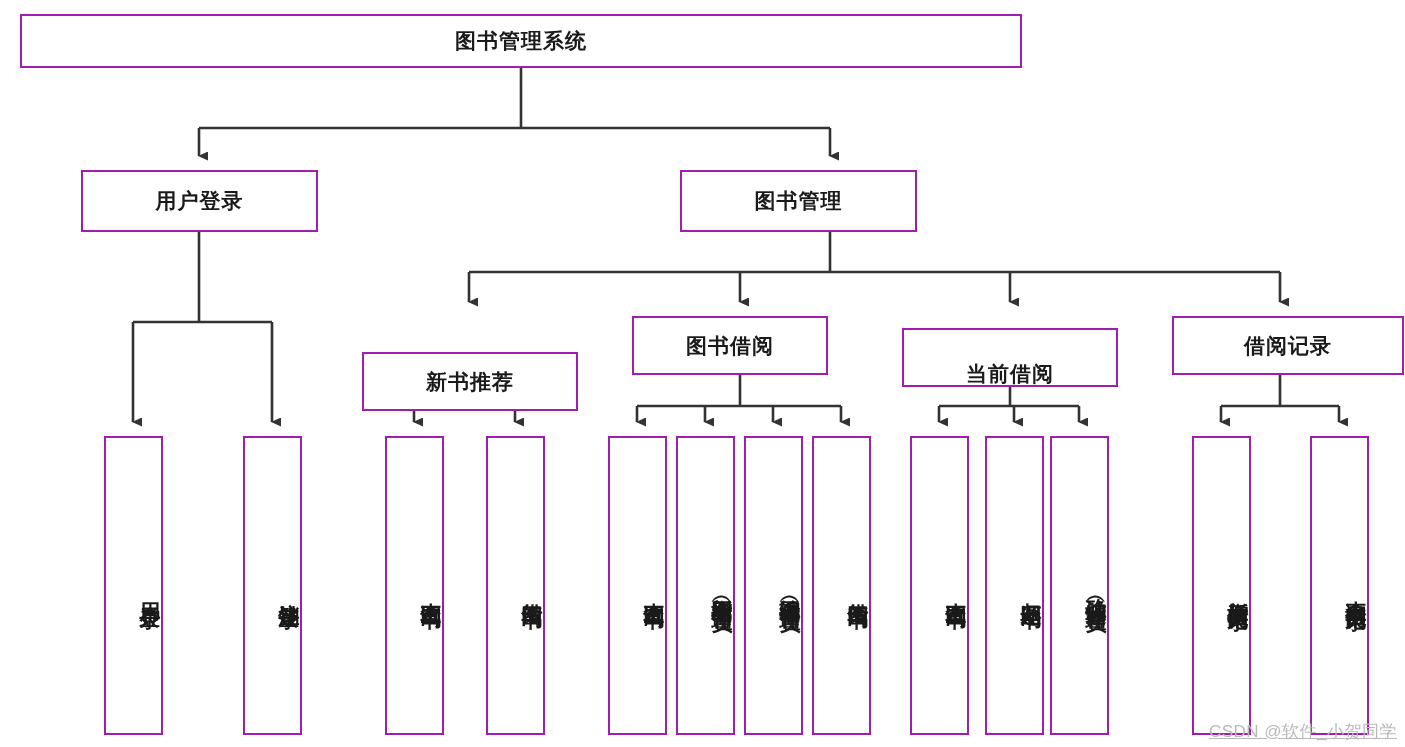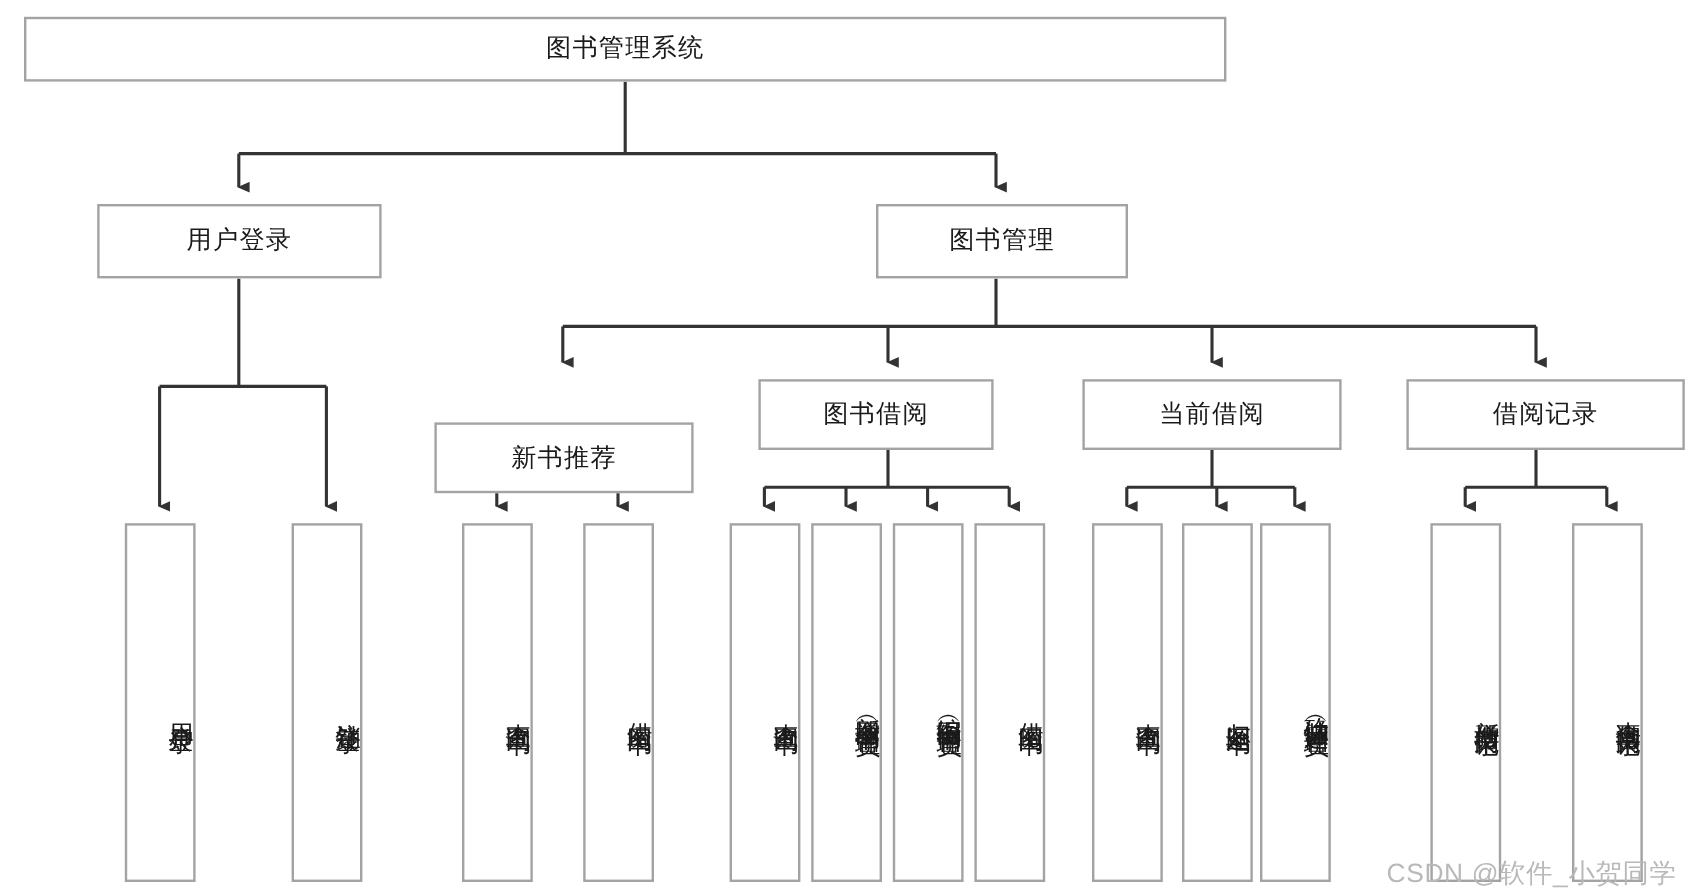--- a/index.html
+++ b/index.html
@@ -23,25 +23,26 @@
     left: 0;
     top: 0;
     width: 1405px;
     height: 747px;
     pointer-events: none;
   }
   .node {
     position: absolute;
     box-sizing: border-box;
     background: #ffffff;
-    border: 2px solid #a3a3a3;
+    border: 2px solid #a21caf;
     display: flex;
     align-items: center;
     justify-content: center;
     color: #1a1a1a;
+    font-weight: bold;
   }
   .node.horizontal {
     font-size: 21px;
     letter-spacing: 1px;
     line-height: 1.1;
   }
   .node.vertical {
     writing-mode: vertical-rl;
     text-orientation: upright;
     font-size: 21px;
@@ -54,25 +55,26 @@
   .node.vertical .vlabel {
     writing-mode: vertical-rl;
     text-orientation: upright;
     display: block;
     white-space: nowrap;
   }
   .watermark {
     position: absolute;
     right: 8px;
     bottom: 4px;
-    font-size: 22px;
+    font-size: 17px;
     color: #b9b9b9;
     letter-spacing: 0.5px;
     user-select: none;
     white-space: nowrap;
+    text-decoration: underline;
   }
 </style>
 </head>
 <body>
 
 <div id="diagram-root">
 
   <svg class="edges" viewBox="0 0 1405 747" xmlns="http://www.w3.org/2000/svg">
     <defs>
       <marker id="arrow" markerWidth="9" markerHeight="10" refX="4.5" refY="9" orient="auto" markerUnits="userSpaceOnUse">
@@ -124,31 +126,31 @@
     </g>
   </svg>
 
   <div class="node horizontal" style="left:20px;top:14px;width:1002px;height:54px;">
     <span>图书管理系统</span>
   </div>
 
   <div class="node horizontal" style="left:81px;top:170px;width:237px;height:62px;">
     <span>用户登录</span>
   </div>
-  <div class="node horizontal" style="left:730px;top:170px;width:210px;height:62px;">
+  <div class="node horizontal" style="left:680px;top:170px;width:237px;height:62px;">
     <span>图书管理</span>
   </div>
 
   <div class="node horizontal" style="left:362px;top:316px;width:216px;height:59px;margin-top:36px;">
     <span>新书推荐</span>
   </div>
   <div class="node horizontal" style="left:632px;top:316px;width:196px;height:59px;">
     <span>图书借阅</span>
   </div>
-  <div class="node horizontal" style="left:902px;top:316px;width:216px;height:59px;">
+  <div class="node horizontal" style="left:902px;top:328px;width:216px;height:59px;align-items:flex-end;">
     <span>当前借阅</span>
   </div>
   <div class="node horizontal" style="left:1172px;top:316px;width:232px;height:59px;">
     <span>借阅记录</span>
   </div>
 
   <div class="node vertical" style="left:104px;top:436px;width:59px;height:299px;">
     <span class="vlabel">用户登录</span>
   </div>
   <div class="node vertical" style="left:243px;top:436px;width:59px;height:299px;">

